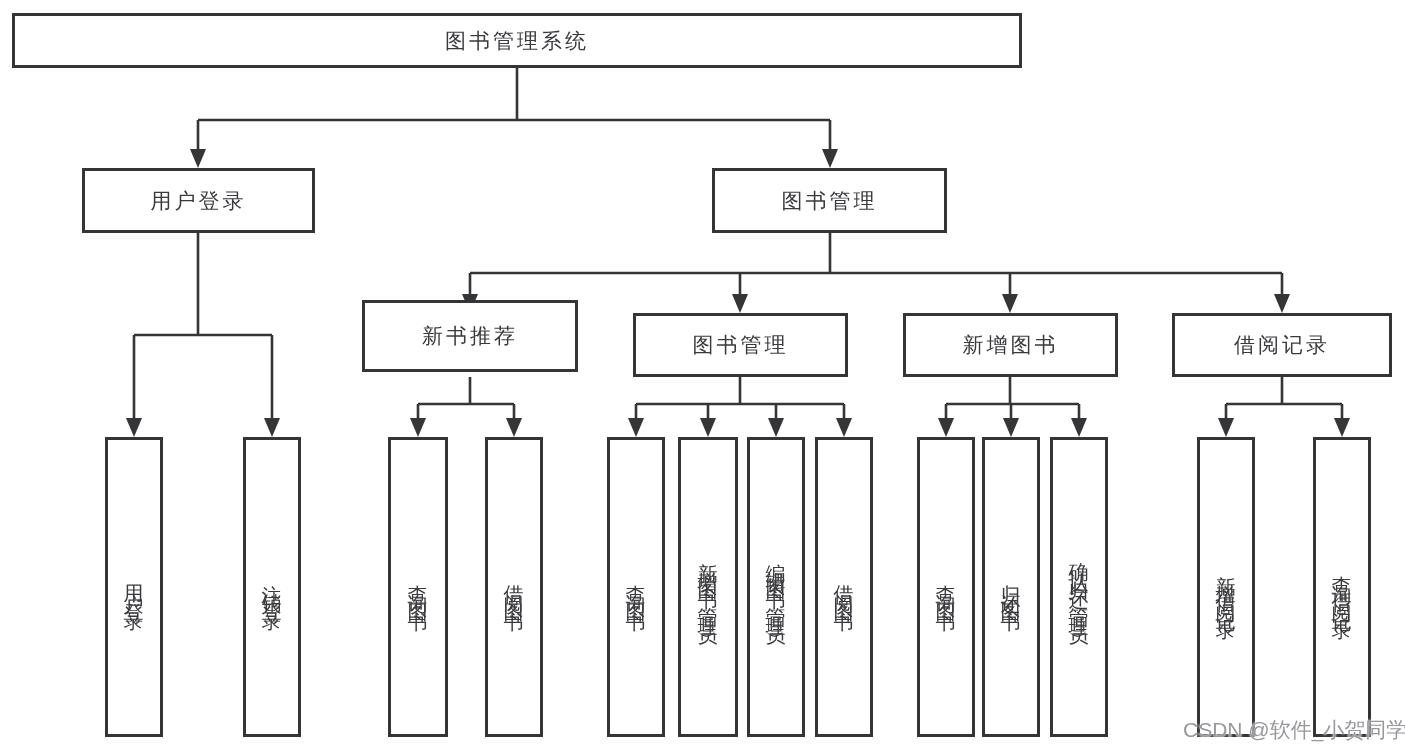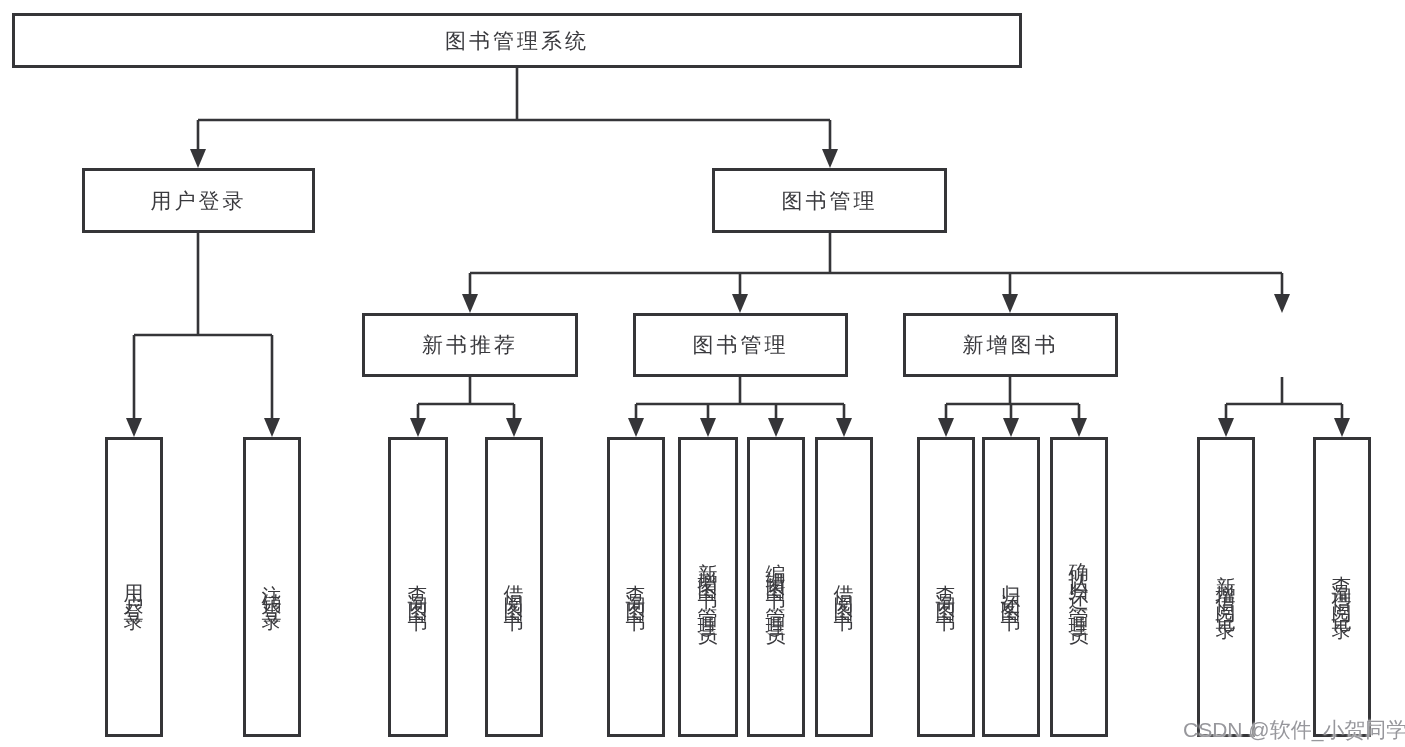--- a/index.html
+++ b/index.html
@@ -43,21 +43,21 @@
     writing-mode: vertical-rl;
     font-size: 20px;
     letter-spacing: 9px;
     line-height: 1;
     text-align: center;
   }
   
   #n-root           { left: 12px;   top: 13px;  width: 1010px; height: 55px; }
   #n-user-login     { left: 82px;   top: 168px; width: 233px;  height: 65px; }
   #n-book-mgmt      { left: 712px;  top: 168px; width: 235px;  height: 65px; }
-  #n-new-book-rec   { left: 362px;  top: 313px; width: 216px;  height: 64px; }
+  #n-new-book-rec   { left: 362px;  top: 300px; width: 216px;  height: 72px; }
   #n-book-borrow    { left: 633px;  top: 313px; width: 215px;  height: 64px; }
   #n-current-borrow { left: 903px;  top: 313px; width: 215px;  height: 64px; }
   #n-borrow-record  { left: 1172px; top: 313px; width: 220px;  height: 64px; }
   .leaf { top: 437px; height: 300px; width: 58px; }
   #l-user-login     { left: 105px; }
   #l-logout         { left: 243px; }
   #l-query-book-1   { left: 388px; width: 60px; }
   #l-borrow-book-1  { left: 485px; }
   #l-query-book-2   { left: 607px; }
   #l-add-book       { left: 678px; width: 60px; }
@@ -128,20 +128,21 @@
   </svg>
 
   <div class="box hbox" id="n-root">图书管理系统</div>
 
   <div class="box hbox" id="n-user-login">用户登录</div>
   <div class="box hbox" id="n-book-mgmt">图书管理</div>
 
   <div class="box hbox" id="n-new-book-rec">新书推荐</div>
   <div class="box hbox" id="n-book-borrow">图书管理</div>
   <div class="box hbox" id="n-current-borrow">新增图书</div>
+  <div class="box hbox" id="n-borrow-record">借阅记录</div>
 
   <div class="box vbox leaf" id="l-user-login">用户登录</div>
   <div class="box vbox leaf" id="l-logout">注销登录</div>
 
   <div class="box vbox leaf" id="l-query-book-1">查询图书</div>
   <div class="box vbox leaf" id="l-borrow-book-1">借阅图书</div>
 
   <div class="box vbox leaf" id="l-query-book-2">查询图书</div>
   <div class="box vbox leaf" id="l-add-book">新增图书（管理员）</div>
   <div class="box vbox leaf" id="l-edit-book">编辑图书（管理员）</div>

